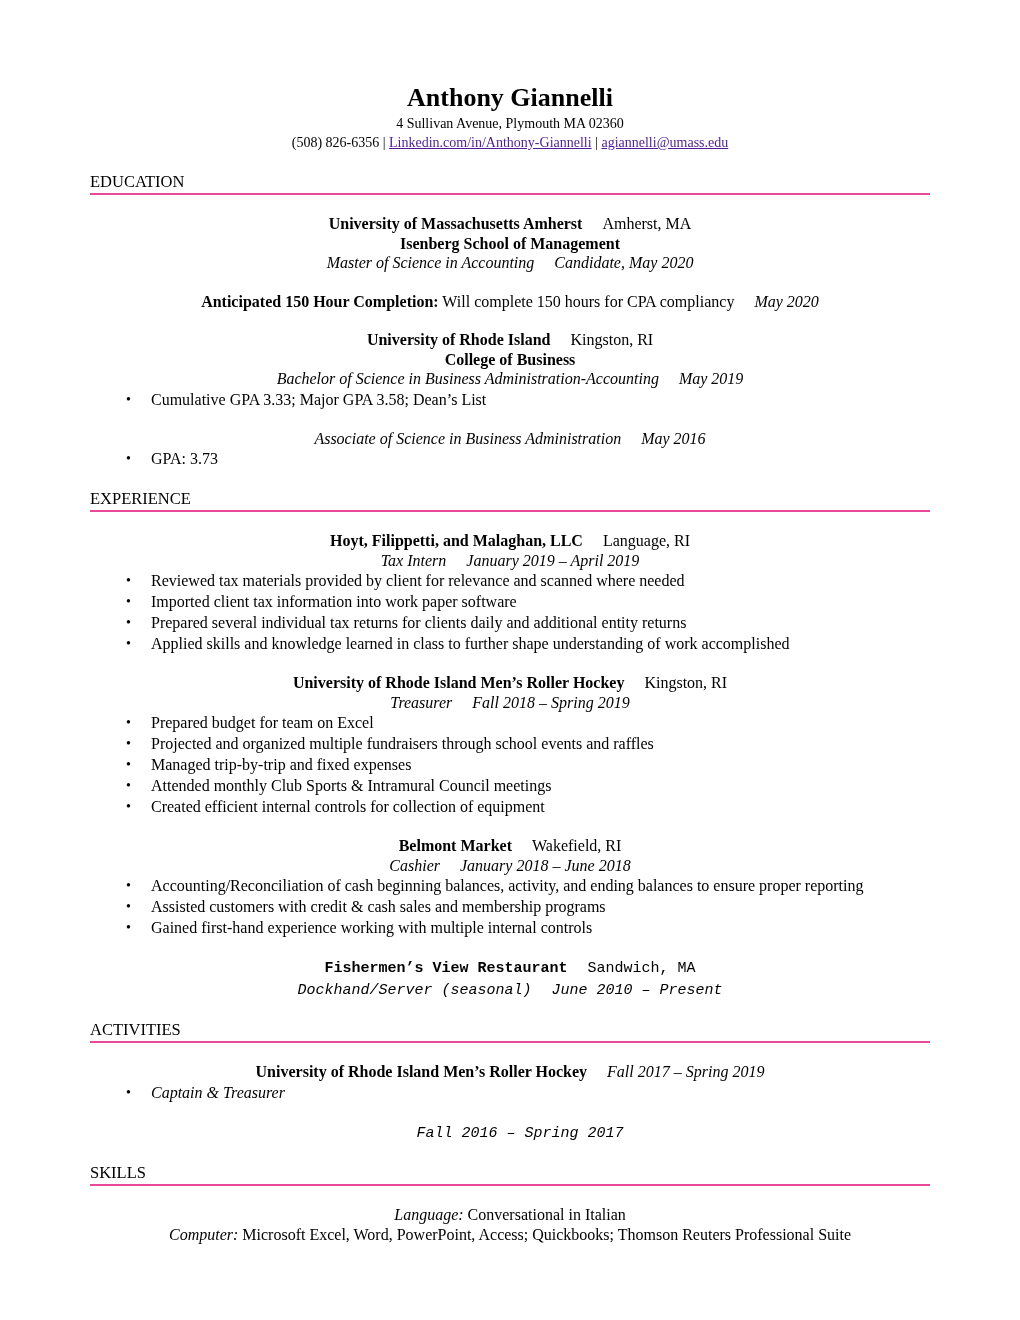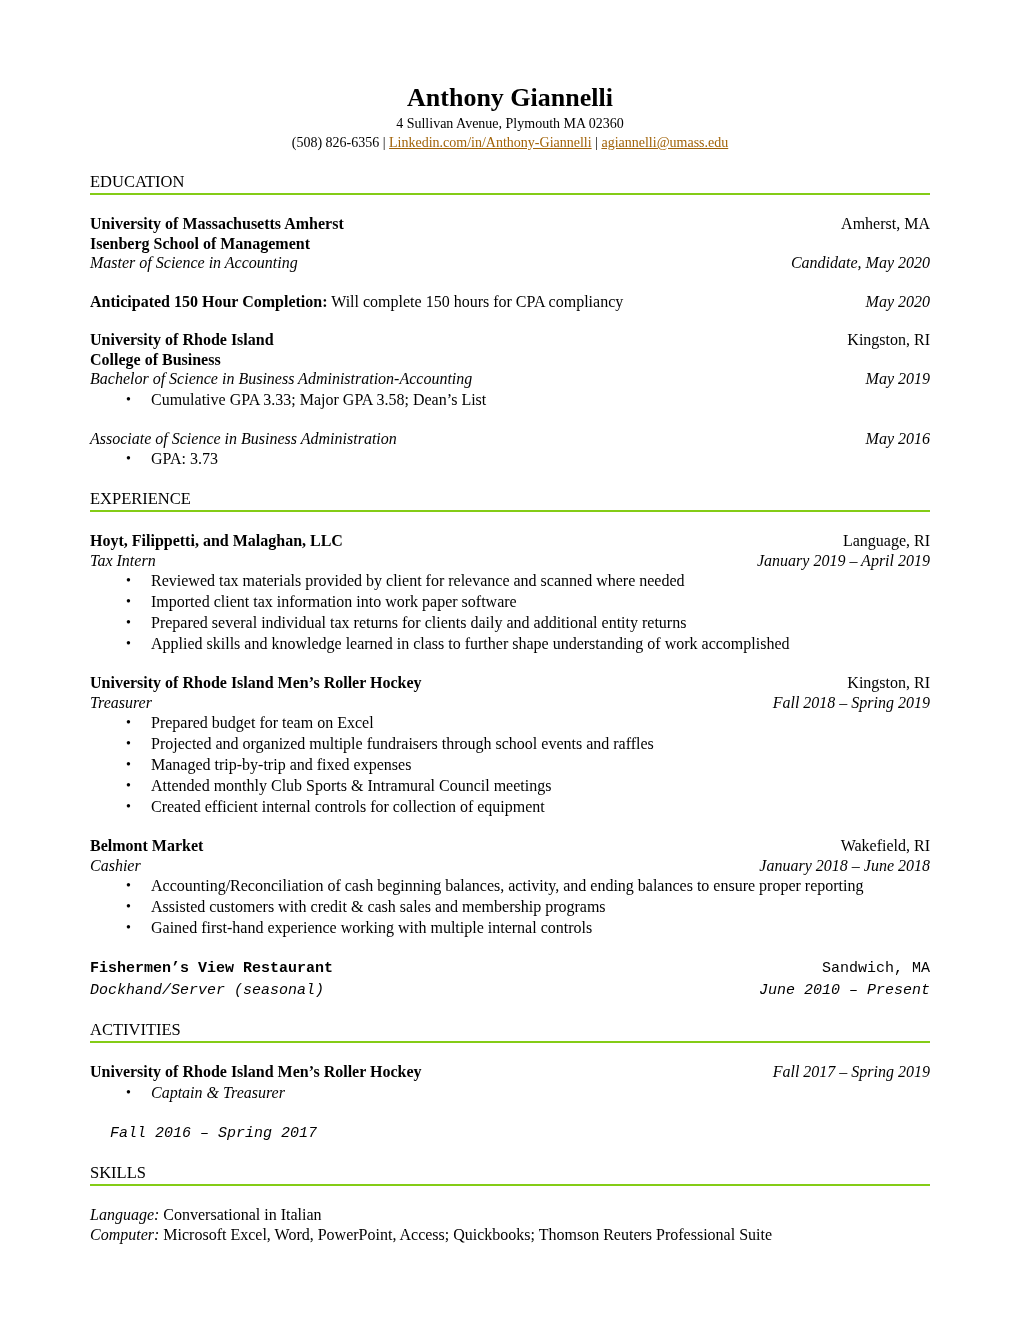--- a/index.html
+++ b/index.html
@@ -27,38 +27,38 @@
     font-size: 26px;
     font-weight: bold;
     line-height: 27px;
     margin-bottom: 3px;
   }
   .addr, .contact {
     font-size: 14px;
     line-height: 19px;
   }
   .link {
-    color: #a16207;
+    color: #4c1d95;
     text-decoration: underline;
     cursor: pointer;
   }
   .sep { color: #000000; }
   
   .section { margin-top: 20px; }
   .section-title {
     font-size: 16.5px;
     line-height: 19px;
-    border-bottom: 2px solid #84cc16;
+    border-bottom: 2px solid #ec4899;
     padding-bottom: 2px;
     margin-bottom: 3px;
   }
   .entry:not(:first-child) { margin-top: 19px; }
   .line {
     display: flex;
-    justify-content: space-between;
+    justify-content: center;
     line-height: 19.5px;
   }
   .left { text-align: left; }
   .right { white-space: nowrap; padding-left: 20px; text-align: right; }
   .bullet-row {
     display: flex;
     line-height: 21px;
     padding-left: 36px;
   }
   .dot {

